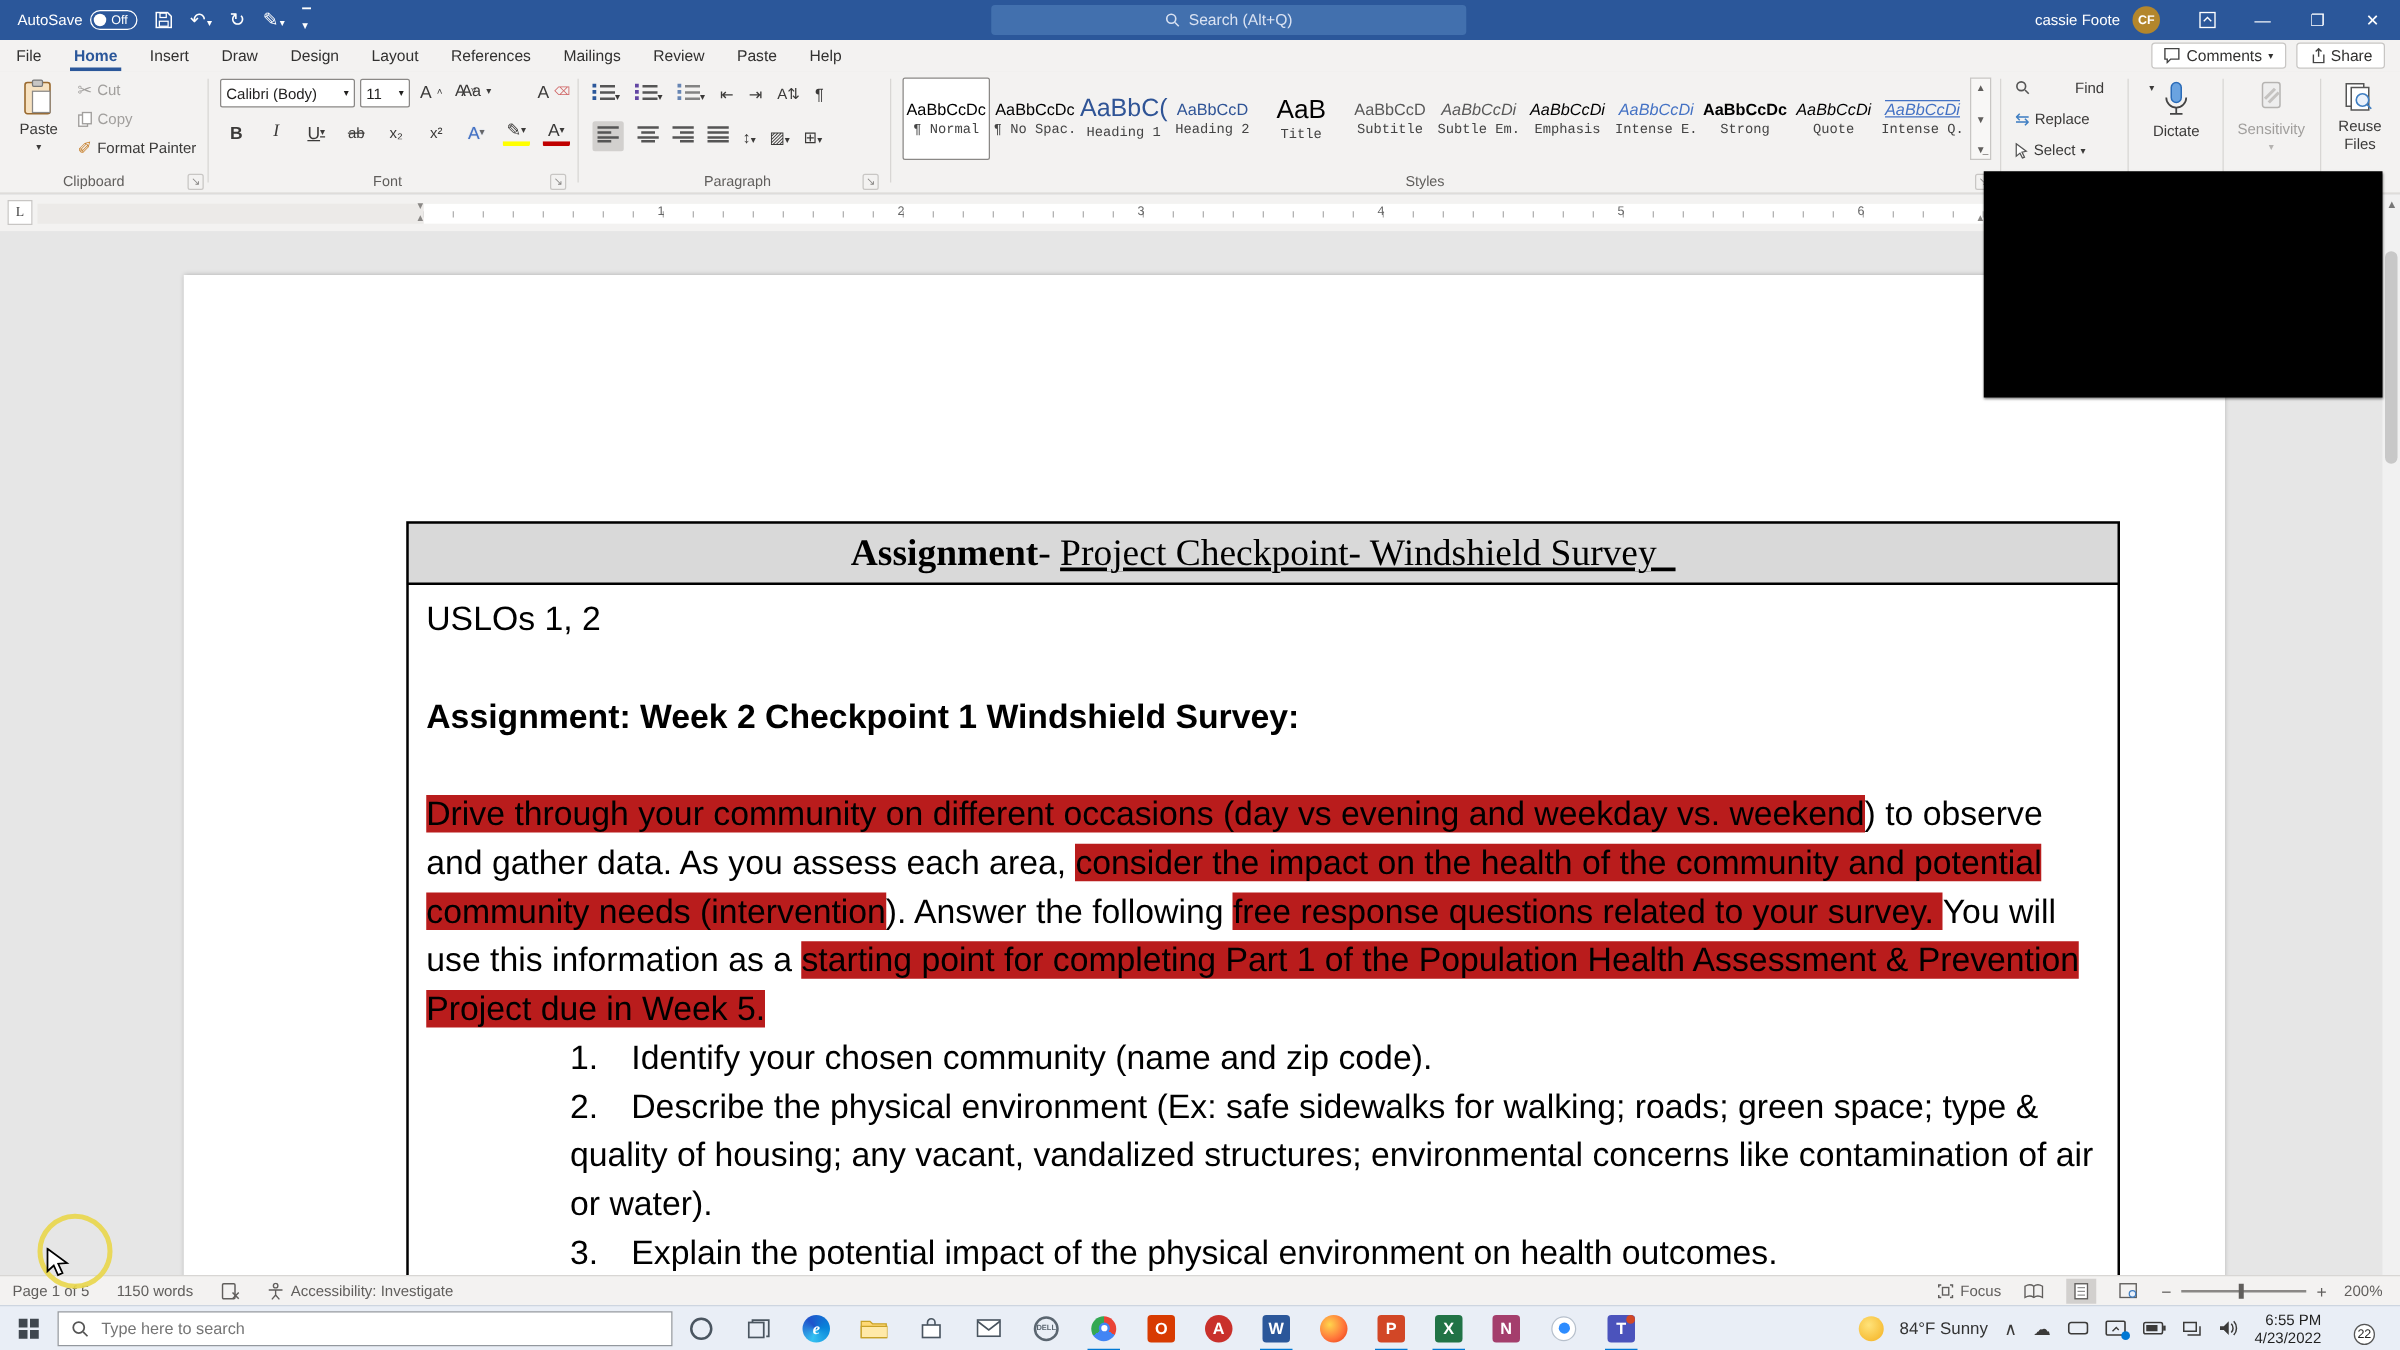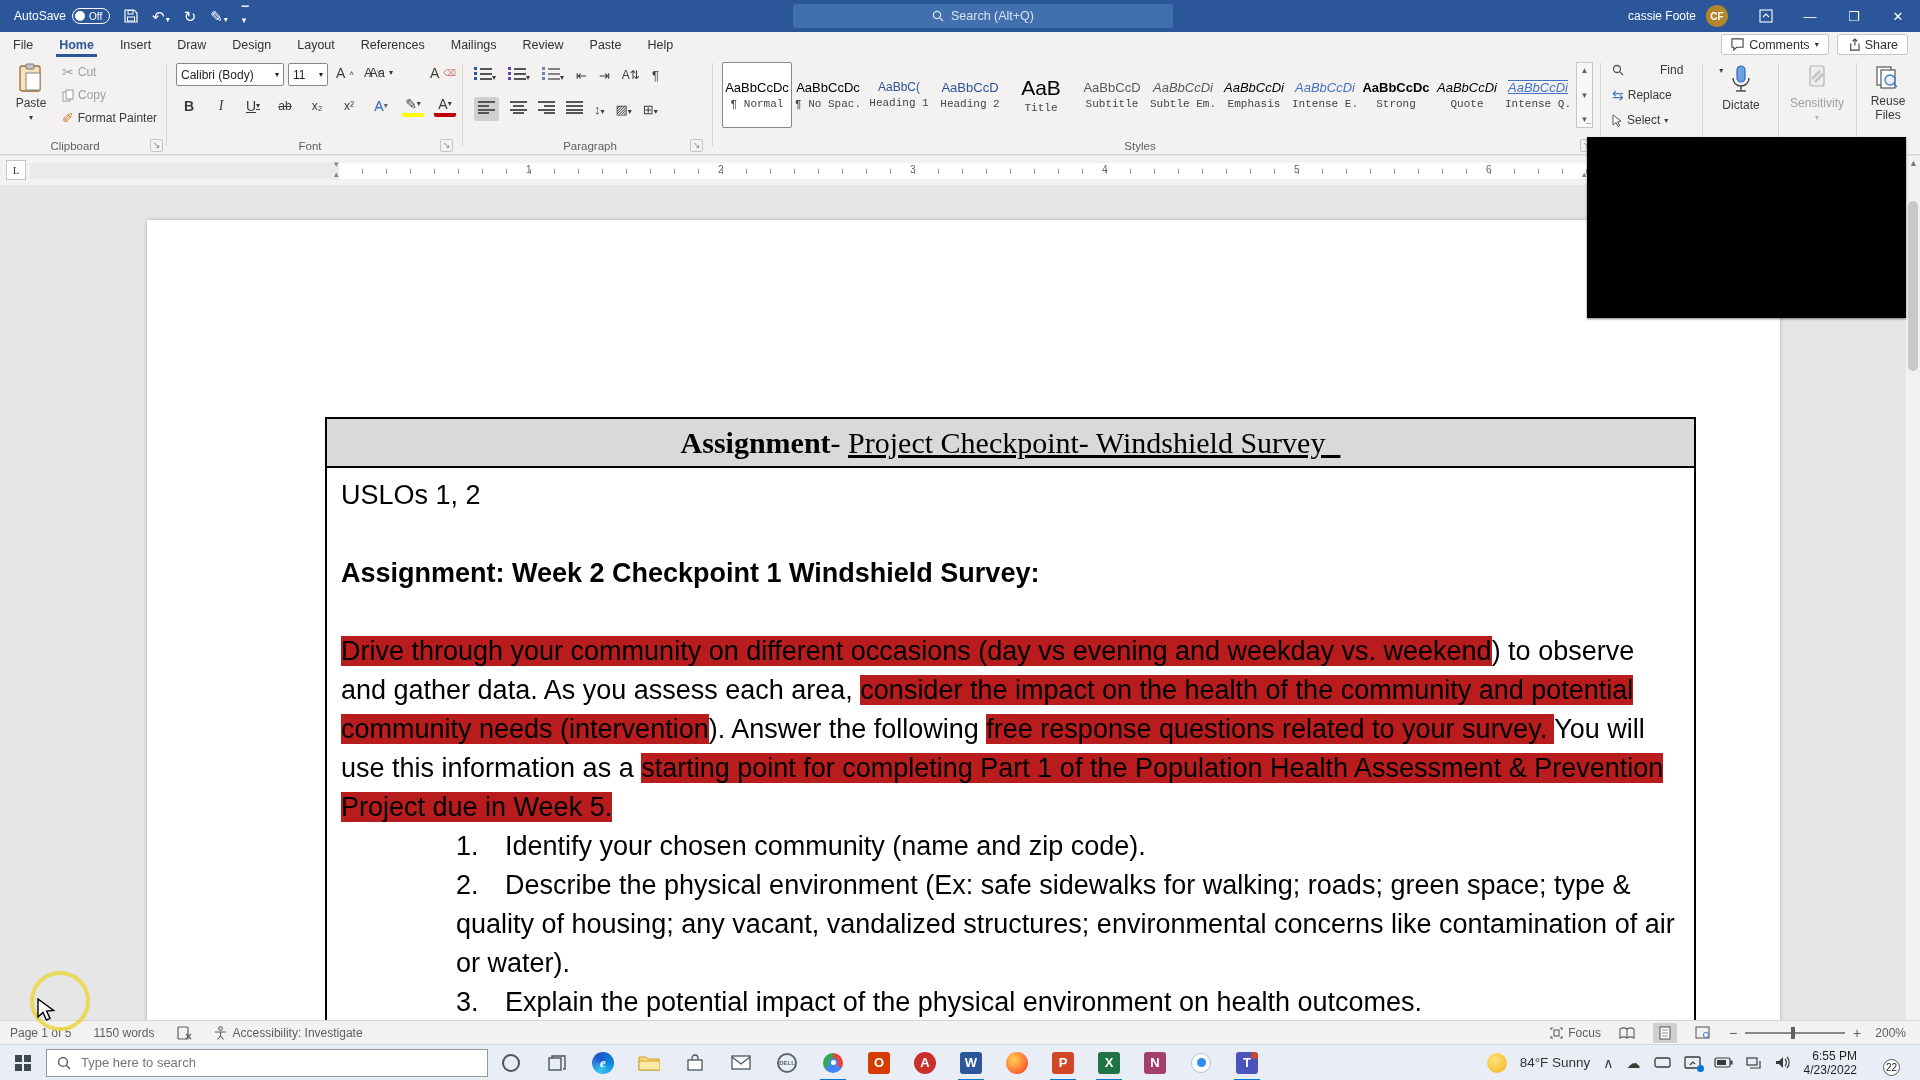--- a/index.html
+++ b/index.html
@@ -60,21 +60,21 @@
       background-image:linear-gradient(#2b579a,#2b579a),linear-gradient(#2b579a,#2b579a),linear-gradient(#2b579a,#2b579a),
                        linear-gradient(#555,#555),linear-gradient(#555,#555),linear-gradient(#555,#555);
       background-size:3px 3px,3px 3px,3px 3px,12px 2px,12px 2px,12px 2px;
       background-position:0 0,0 5px,0 10px,6px 1px,6px 6px,6px 11px;}
   .selbox{background:#d2d0ce;border-radius:2px;}
   
   .stylebox{position:absolute;top:5px;width:70px;height:66px;display:flex;flex-direction:column;align-items:center;justify-content:center;gap:4px;border-radius:2px;}
   .stylebox.sel{background:#fff;border:1px solid #8a8886;}
   .sprev{font-size:13px;color:#000;line-height:1;white-space:nowrap;}
   .sname{font-size:11px;color:#444;white-space:nowrap;overflow:hidden;max-width:66px;font-family:Liberation Mono, monospace;}
-  .sp-h1{color:#2f5496;font-size:12px;}
+  .sp-h1{color:#2f5496;font-size:20px;}
   .sp-h2{color:#2f5496;font-size:13px;}
   .sp-title{font-size:21px;}
   .sp-sub{color:#595959;}
   .sp-subem{color:#595959;font-style:italic;}
   .sp-em{font-style:italic;}
   .sp-ie{color:#4472c4;font-style:italic;}
   .sp-strong{font-weight:bold;}
   .sp-q{font-style:italic;}
   .sp-iq{color:#4472c4;font-style:italic;border-top:1px solid #4472c4;text-decoration:underline;}
   .galarrows{position:absolute;left:1576px;top:5px;width:17px;height:66px;border:1px solid #c8c6c4;background:#f8f7f6;
@@ -122,21 +122,21 @@
   .zoomslider{display:flex;align-items:center;gap:8px;color:#605e5c;}
   .ztrack{position:relative;width:100px;height:2px;background:#8a8886;}
   .zthumb{position:absolute;left:46px;top:-5px;width:4px;height:12px;background:#605e5c;}
 
   
   .taskbar{position:absolute;left:0;top:1044px;width:1920px;height:36px;background:#e9eef6;border-top:1px solid #cdd5e0;
     display:flex;align-items:center;font-size:13px;color:#333;}
   .startbtn{width:46px;height:36px;display:flex;align-items:center;justify-content:center;}
   .winlogo{width:16px;height:16px;display:grid;grid-template-columns:7px 7px;grid-template-rows:7px 7px;gap:2px;}
   .winlogo i{background:#40474f;}
-  .tsearch{width:442px;height:28px;background:#fff;border:1px solid #93989e;display:flex;align-items:center;gap:8px;padding:0 10px;}
+  .tsearch{width:492px;height:28px;background:#fff;border:1px solid #93989e;display:flex;align-items:center;gap:8px;padding:0 10px;}
   .tsearch input{border:none;outline:none;font-size:13px;color:#555;width:360px;background:transparent;font-family:"Liberation Sans",sans-serif;}
   .tico{width:46px;height:36px;display:flex;align-items:center;justify-content:center;position:relative;}
   .tico.running::after{content:"";position:absolute;left:10px;right:10px;bottom:0;height:2px;background:#0078d4;}
   .appq{width:22px;height:22px;border-radius:3px;display:flex;align-items:center;justify-content:center;color:#fff;font-size:13px;font-weight:bold;}
   .tray{margin-left:auto;display:flex;align-items:center;gap:13px;padding-right:24px;}
   .sun{width:20px;height:20px;border-radius:50%;background:radial-gradient(circle at 40% 35%,#ffe37a,#f4b01f);}
   .trayic{font-size:14px;color:#3b3a39;}
   .clock{text-align:right;font-size:12px;line-height:14px;color:#1f1f1f;}
   .notif{position:relative;width:26px;height:22px;}
   .notifsq{width:20px;height:18px;background:#33373e;border-radius:2px;margin-top:2px;}

